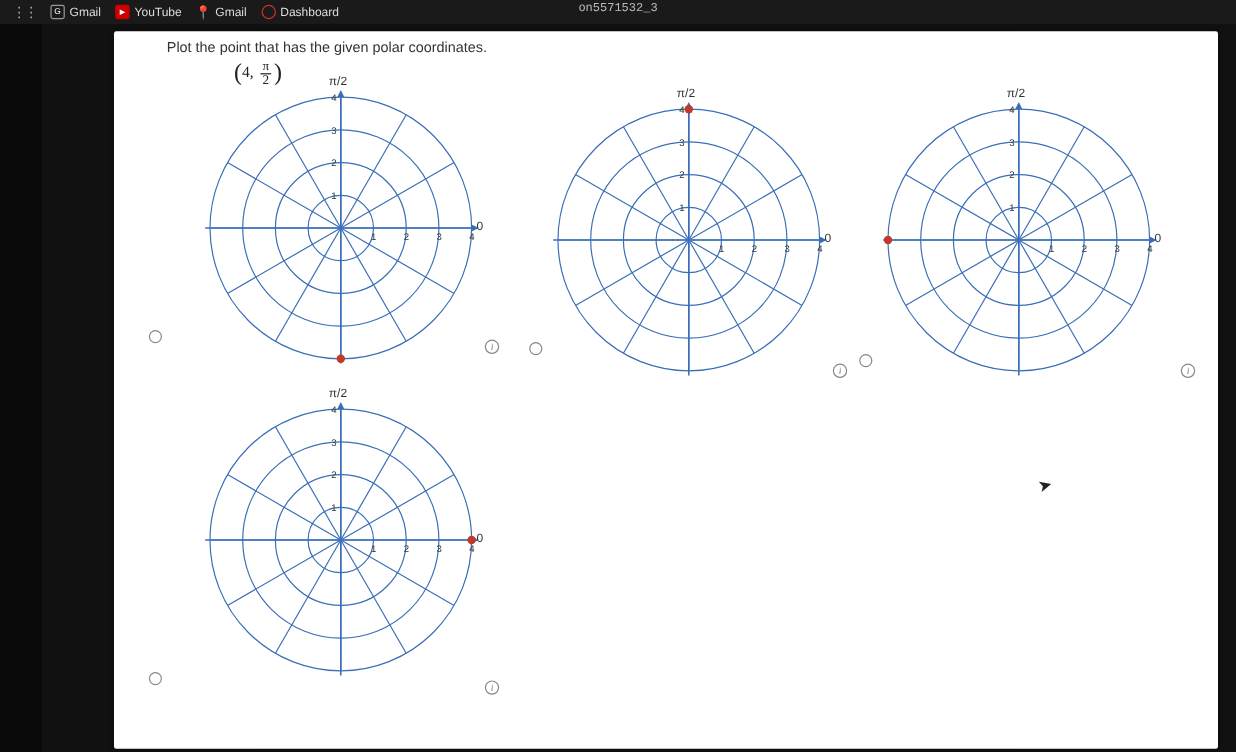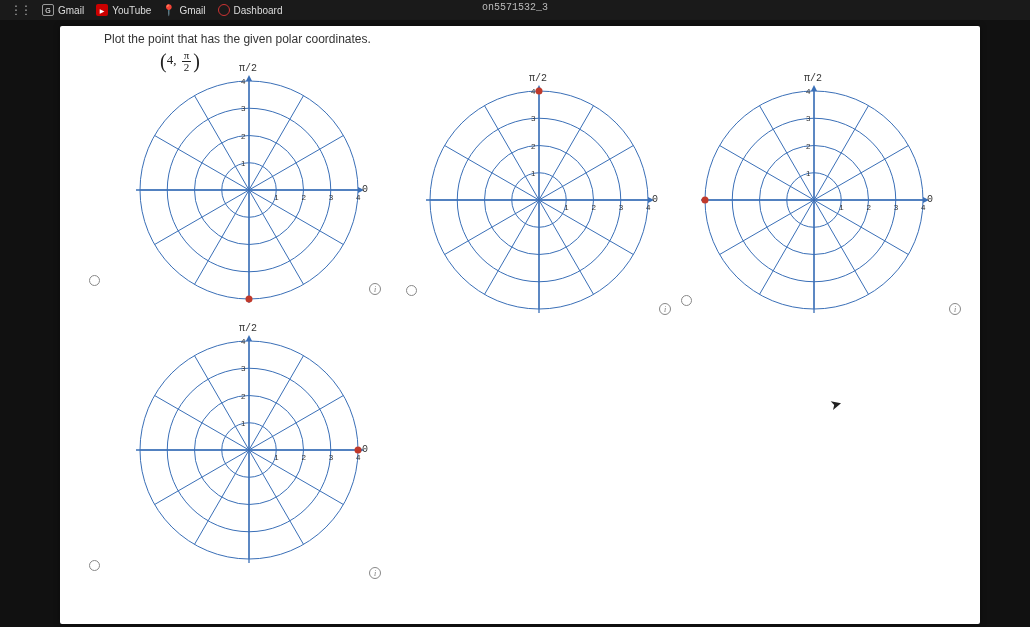--- a/index.html
+++ b/index.html
@@ -46,20 +46,21 @@
   }
   .gmail-ic { color:#fff; border:1px solid #999; border-radius:2px; width:12px;height:10px; font-size:7px; display:flex;align-items:center;justify-content:center;}
   .yt-ic { background:#c00; color:#fff; width:14px; height:10px; border-radius:2px; font-size:6px; display:flex;align-items:center;justify-content:center;}
   .maps-ic { color:#4a9; font-size:11px;}
   .dash-ic { border:1.5px solid #c33; border-radius:50%; width:10px; height:10px; }
   .content-wrap {
     background: #111;
     padding: 6px 40px 6px 60px;
     height: 607px;
     position: relative;
+    margin-left: 35px;
   }
   .sheet {
     background: #fff;
     width: 920px;
     height: 598px;
     padding: 6px 14px;
     position: relative;
     color: #222;
     border-radius: 2px;
     box-shadow: 0 0 6px rgba(0,0,0,.4);
@@ -94,21 +95,21 @@
     position: absolute;
   }
   .polar {
     position: relative;
   }
   .polar svg { display:block; }
   .axis-lbl {
     position: absolute;
     font-size: 10px;
     color: #333;
-    font-family: Liberation Mono, monospace;
+    font-family: Liberation Sans, sans-serif;
   }
   .radio {
     width: 11px; height: 11px;
     border: 1px solid #888;
     border-radius: 50%;
     background: #fff;
     position: absolute;
   }
   .info-ic {
     width: 12px; height: 12px;

